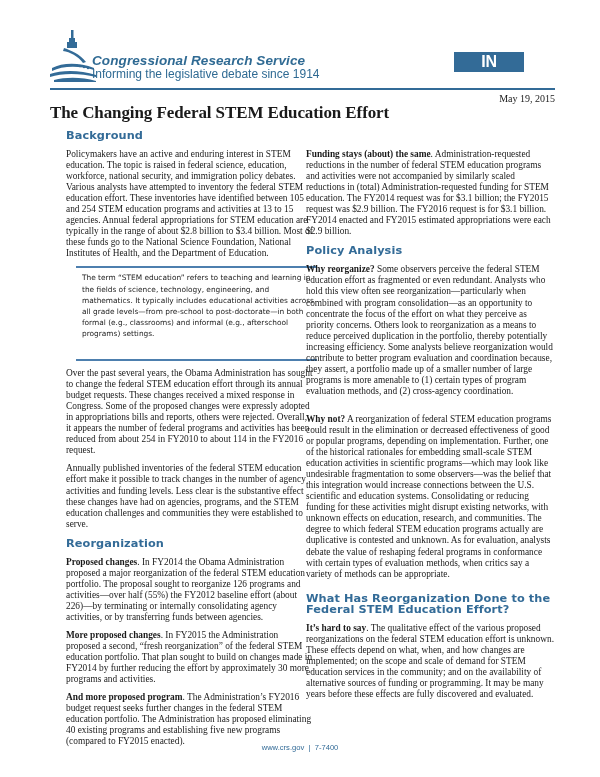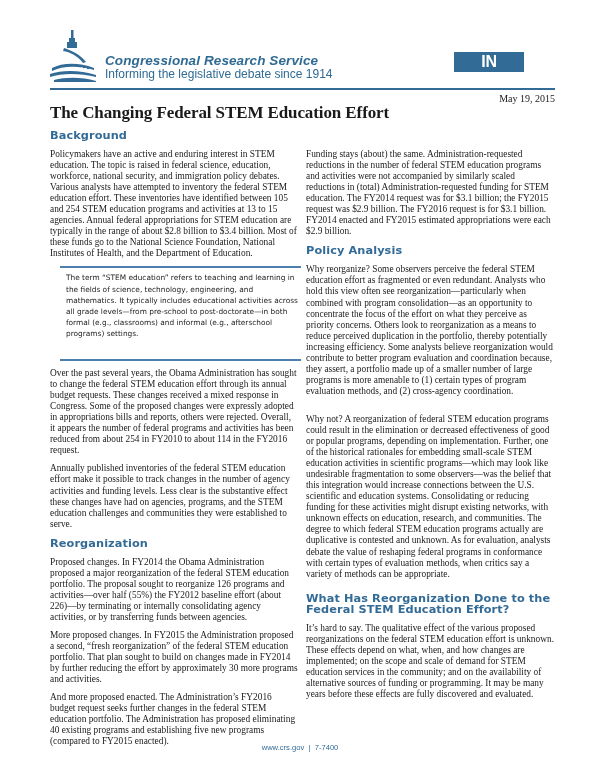--- a/index.html
+++ b/index.html
@@ -1,33 +1,33 @@
 <!DOCTYPE html>
 <html><head>
   <meta charset="utf-8">
   <style>
     html, body { margin: 0; padding: 0; background: #ffffff; }
     body { width: 600px; height: 777px; position: relative; overflow: hidden; font-family: "Liberation Serif", serif; color: #1a1a1a; }
     .header { position: absolute; left: 50px; top: 0; width: 505px; height: 90px; }
     .logo-icon { position: absolute; left: 0; top: 30px; width: 48px; height: 52px; }
-    .brand { position: absolute; left: 55px; top: 53px; }
+    .brand { position: absolute; left: 42px; top: 53px; }
     .brand-name { font-family: "Liberation Sans", sans-serif; font-style: italic; font-weight: bold; color: #2f6a93; font-size: 13.5px; letter-spacing: 0.1px; line-height: 15px; }
     .brand-tag { font-family: "Liberation Sans", sans-serif; color: #2f6a93; font-size: 12px; line-height: 12px; }
     .infocus { position: absolute; left: 404px; top: 52px; width: 70px; height: 20px; background: #336b97; color: #ffffff; font-family: "Liberation Sans", sans-serif; font-weight: bold; font-size: 16px; line-height: 20px; text-align: center; letter-spacing: -0.3px; }
     .rule { position: absolute; left: 50px; top: 88px; width: 505px; height: 1.5px; background: #336b97; }
     .date { position: absolute; right: 45px; top: 93px; font-size: 10px; }
     .title { position: absolute; left: 50px; top: 103px; font-weight: bold; font-size: 17px; margin: 0; letter-spacing: -0.1px; }
     .col { position: absolute; top: 129px; width: 248px; font-size: 9.35px; line-height: 11.05px; }
-    .col-left { left: 50px; }
+    .col-left { left: 66px; }
     .col-right { left: 306px; }
     .col p { margin: 4px 0 7px 0; }
     .col h2 { font-family: "DejaVu Sans", sans-serif; font-weight: bold; color: #336b97; font-size: 11.3px; line-height: 13px; margin: 0 0 7px 0; letter-spacing: 0.1px; }
     .col h2.multi { line-height: 11.5px; }
     .box { margin: 6px 0 7px 10px; width: 235px; border-top: 2.5px solid #4d7fae; border-bottom: 2.5px solid #4d7fae; padding: 4px 0 20px 6px; font-family: "DejaVu Sans", sans-serif; font-size: 7.4px; line-height: 11.1px; }
-    b { font-weight: normal; }
+    b { font-weight: bold; }
     .footer { position: absolute; top: 743px; left: 0; width: 600px; text-align: center; font-family: "Liberation Sans", sans-serif; color: #336b97; font-size: 7.6px; }
     .gap { height: 6px; }
   </style>
 </head>
 <body>
 
 <div class="header">
   <svg class="logo-icon" viewBox="0 0 48 52">
     <g fill="#336b97">
       <rect x="21" y="0" width="2.5" height="8"></rect>
@@ -54,21 +54,21 @@
 
 <div class="col col-left">
   <h2>Background</h2>
   <p>Policymakers have an active and enduring interest in STEM education. The topic is raised in federal science, education, workforce, national security, and immigration policy debates. Various analysts have attempted to inventory the federal STEM education effort. These inventories have identified between 105 and 254 STEM education programs and activities at 13 to 15 agencies. Annual federal appropriations for STEM education are typically in the range of about $2.8 billion to $3.4 billion. Most of these funds go to the National Science Foundation, National Institutes of Health, and the Department of Education.</p>
   <div class="box">The term “STEM education” refers to teaching and learning in the fields of science, technology, engineering, and mathematics. It typically includes educational activities across all grade levels—from pre-school to post-doctorate—in both formal (e.g., classrooms) and informal (e.g., afterschool programs) settings.</div>
   <p>Over the past several years, the Obama Administration has sought to change the federal STEM education effort through its annual budget requests. These changes received a mixed response in Congress. Some of the proposed changes were expressly adopted in appropriations bills and reports, others were rejected. Overall, it appears the number of federal programs and activities has been reduced from about 254 in FY2010 to about 114 in the FY2016 request.</p>
   <p>Annually published inventories of the federal STEM education effort make it possible to track changes in the number of agency activities and funding levels. Less clear is the substantive effect these changes have had on agencies, programs, and the STEM education challenges and communities they were established to serve.</p>
   <h2>Reorganization</h2>
   <p><b>Proposed changes</b><span>. In FY2014 the Obama Administration proposed a major reorganization of the federal STEM education portfolio. The proposal sought to reorganize 126 programs and activities—over half (55%) the FY2012 baseline effort (about 226)—by terminating or internally consolidating agency activities, or by transferring funds between agencies.</span></p>
   <p><b>More proposed changes</b><span>. In FY2015 the Administration proposed a second, “fresh reorganization” of the federal STEM education portfolio. That plan sought to build on changes made in FY2014 by further reducing the effort by approximately 30 more programs and activities.</span></p>
-  <p><b>And more proposed enacted</b><span>. The Administration’s FY2016 budget request seeks further changes in the federal STEM education portfolio. The Administration has proposed eliminating 40 existing programs and establishing five new programs (compared to FY2015 enacted).</span></p>
+  <p><b>And more proposed program</b><span>. The Administration’s FY2016 budget request seeks further changes in the federal STEM education portfolio. The Administration has proposed eliminating 40 existing programs and establishing five new programs (compared to FY2015 enacted).</span></p>
 </div>
 
 <div class="col col-right">
   <div style="height:16px"></div>
   <p><b>Funding stays (about) the same</b><span>. Administration-requested reductions in the number of federal STEM education programs and activities were not accompanied by similarly scaled reductions in (total) Administration-requested funding for STEM education. The FY2014 request was for $3.1 billion; the FY2015 request was $2.9 billion. The FY2016 request is for $3.1 billion. FY2014 enacted and FY2015 estimated appropriations were each $2.9 billion.</span></p>
   <h2>Policy Analysis</h2>
   <p><b>Why reorganize?</b><span> Some observers perceive the federal STEM education effort as fragmented or even redundant. Analysts who hold this view often see reorganization—particularly when combined with program consolidation—as an opportunity to concentrate the focus of the effort on what they perceive as priority concerns. Others look to reorganization as a means to reduce perceived duplication in the portfolio, thereby potentially increasing efficiency. Some analysts believe reorganization would contribute to better program evaluation and coordination because, they assert, a portfolio made up of a smaller number of large programs is more amenable to (1) certain types of program evaluation methods, and (2) cross-agency coordination.</span></p>
   <div class="gap"></div>
   <p><b>Why not?</b><span> A reorganization of federal STEM education programs could result in the elimination or decreased effectiveness of good or popular programs, depending on implementation. Further, one of the historical rationales for embedding small-scale STEM education activities in scientific programs—which may look like undesirable fragmentation to some observers—was the belief that this integration would increase connections between the U.S. scientific and education systems. Consolidating or reducing funding for these activities might disrupt existing networks, with unknown effects on education, research, and communities. The degree to which federal STEM education programs actually are duplicative is contested and unknown. As for evaluation, analysts debate the value of reshaping federal programs in conformance with certain types of evaluation methods, when critics say a variety of methods can be appropriate.</span></p>
   <div class="gap"></div>

